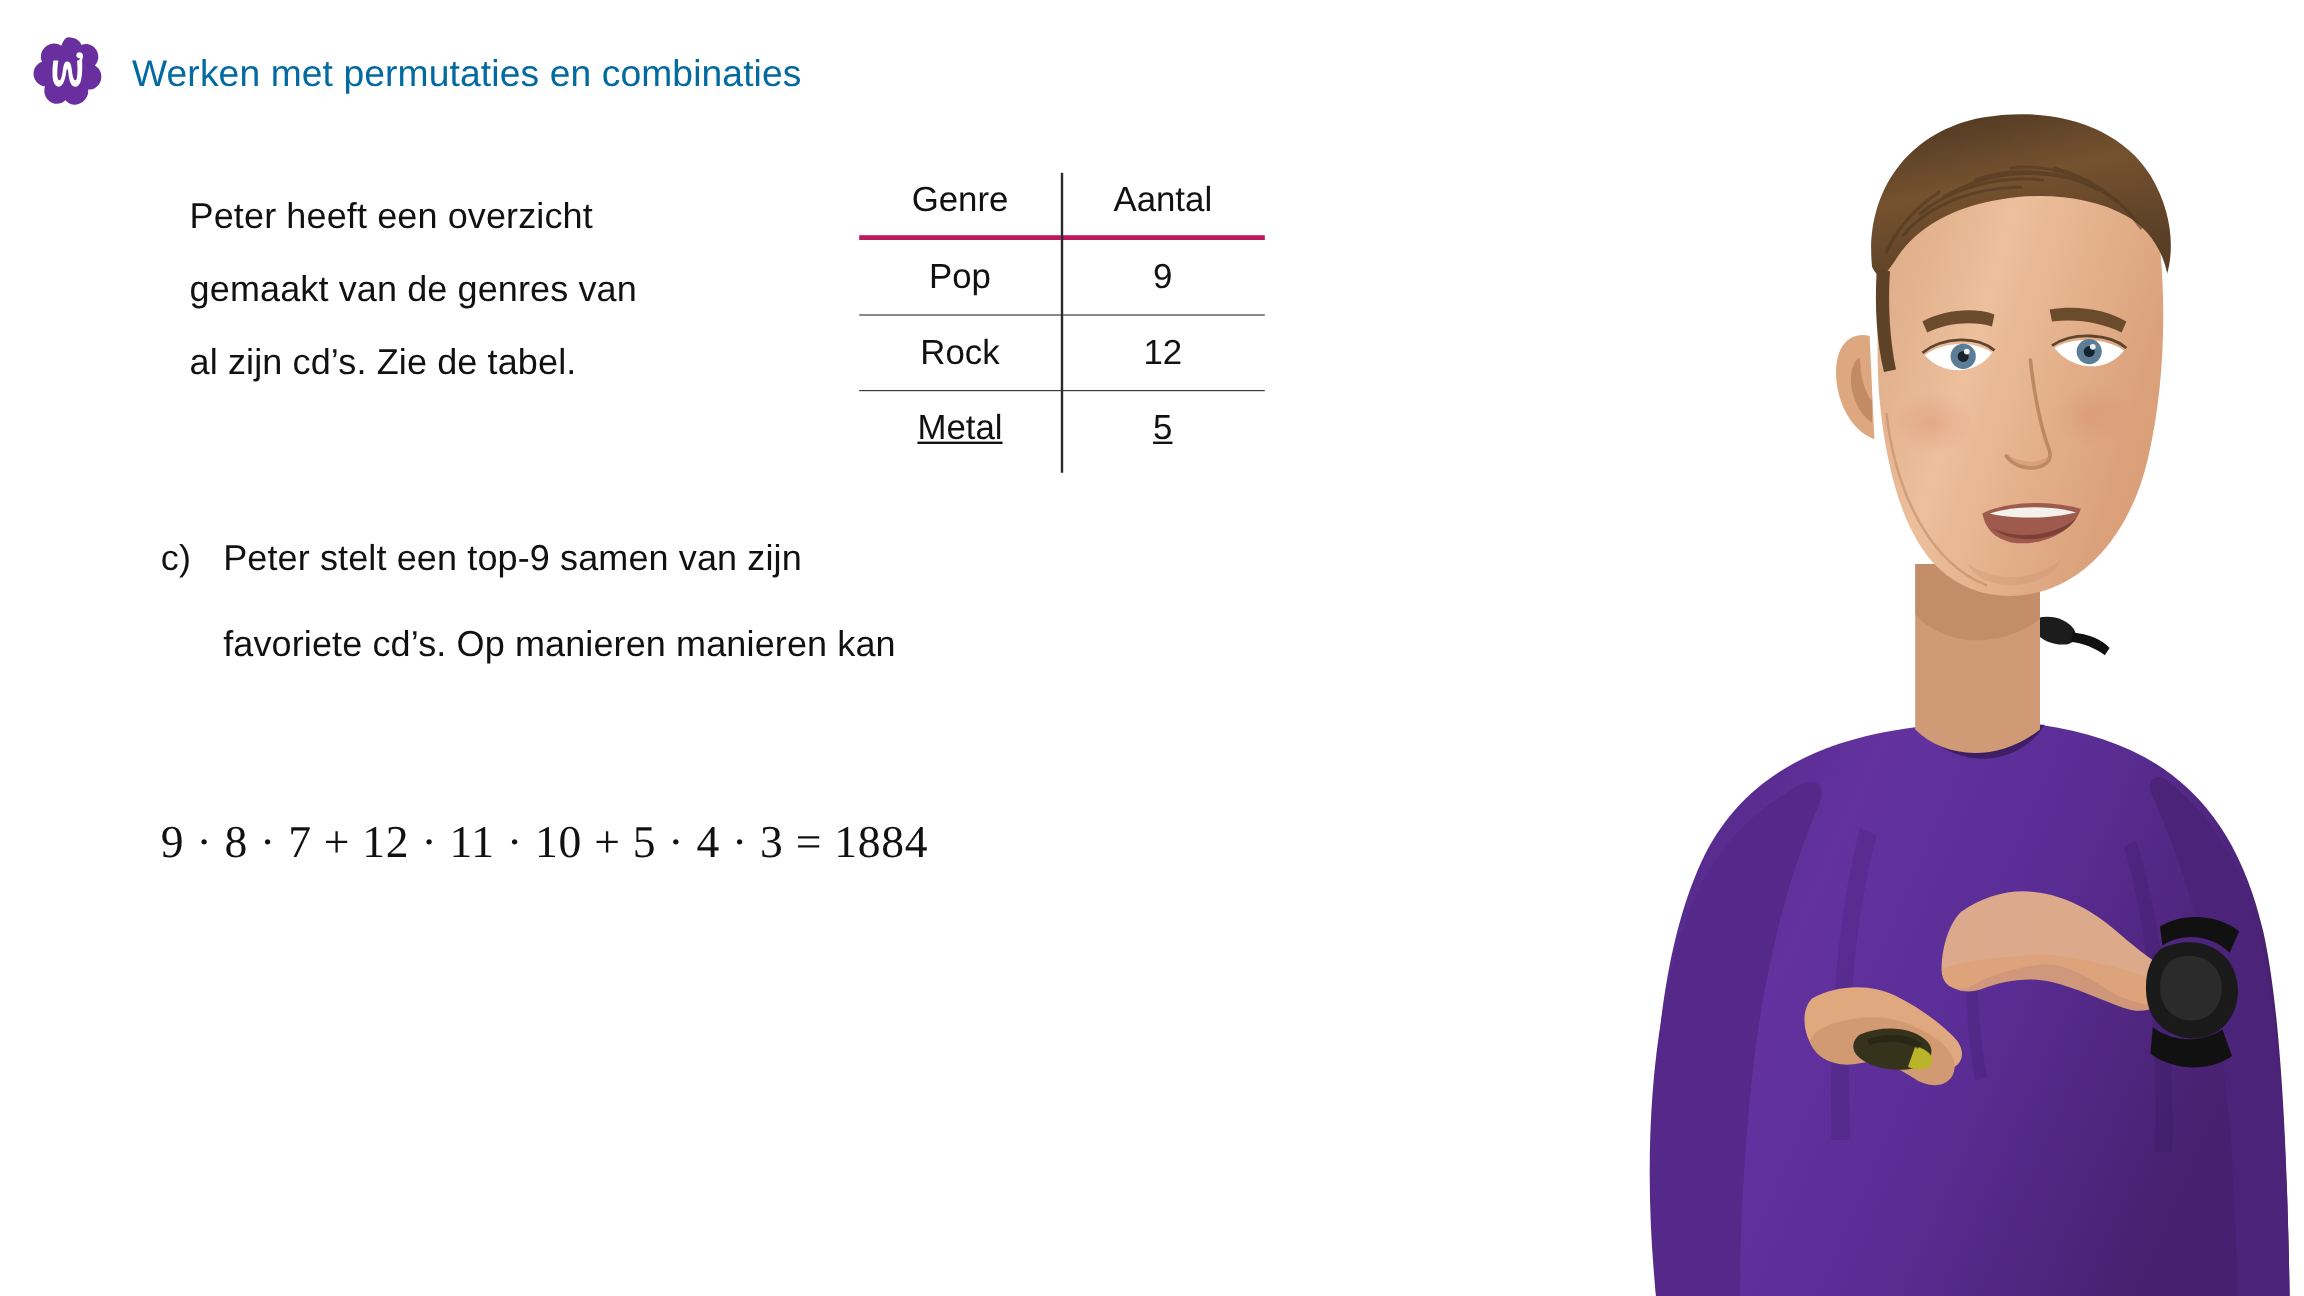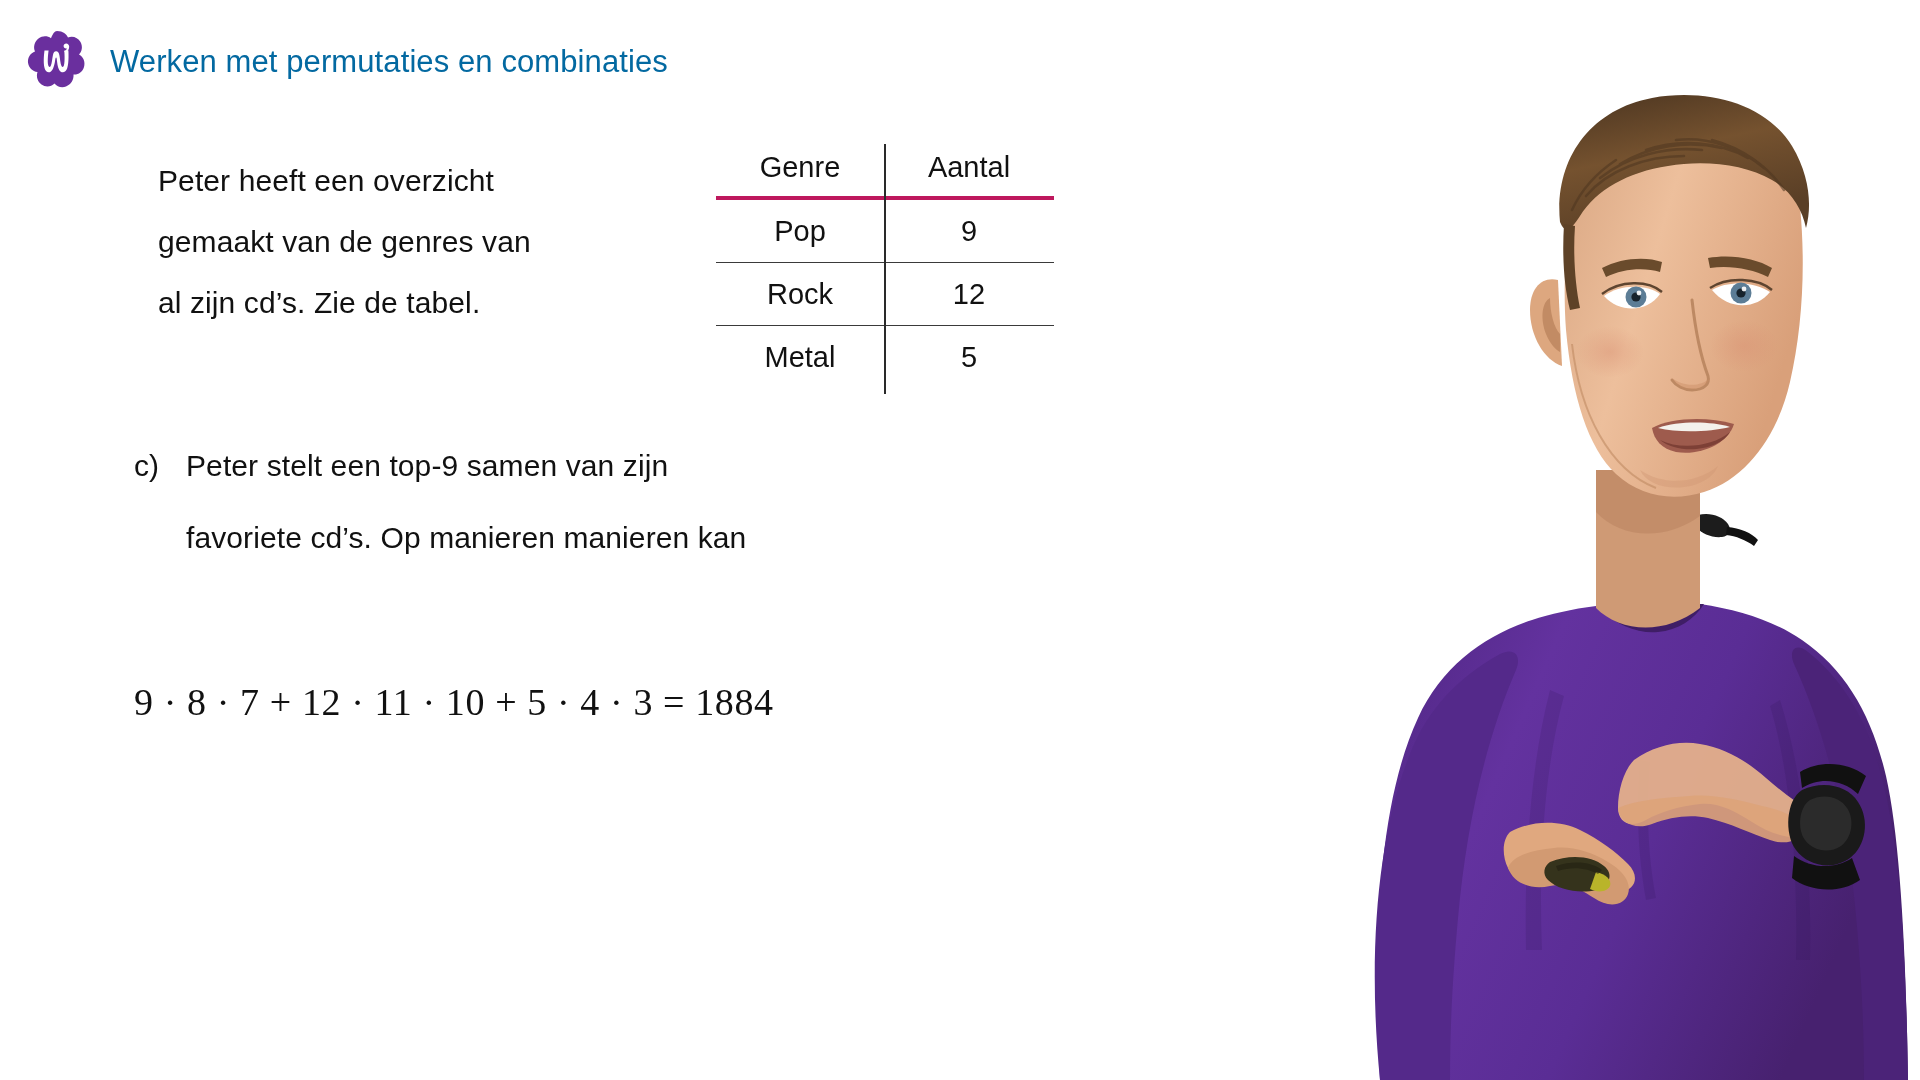--- a/index.html
+++ b/index.html
@@ -87,21 +87,21 @@
     padding: 0;
     height: 62px;
     vertical-align: middle;
   }
   .tbl th { font-weight: 400; }
   .tbl .col-genre { width: 168px; }
   .tbl .col-aantal { width: 170px; }
 
   .tbl tr.head-row > * { border-bottom: 4px solid #be185d; height: 58px; }
   .tbl tr.body-row > * { border-bottom: 1.6px solid #3a3a3a; }
-  .tbl tr.body-row.last > * { border-bottom: none; }
+  .tbl tr.body-row.last > * { border-bottom: none; text-decoration: underline; }
 
   
   .v-rule {
     position: absolute;
     left: 168px;
     top: 6px;
     width: 2px;
     height: 250px;
     background: #2a2a2a;
   }

